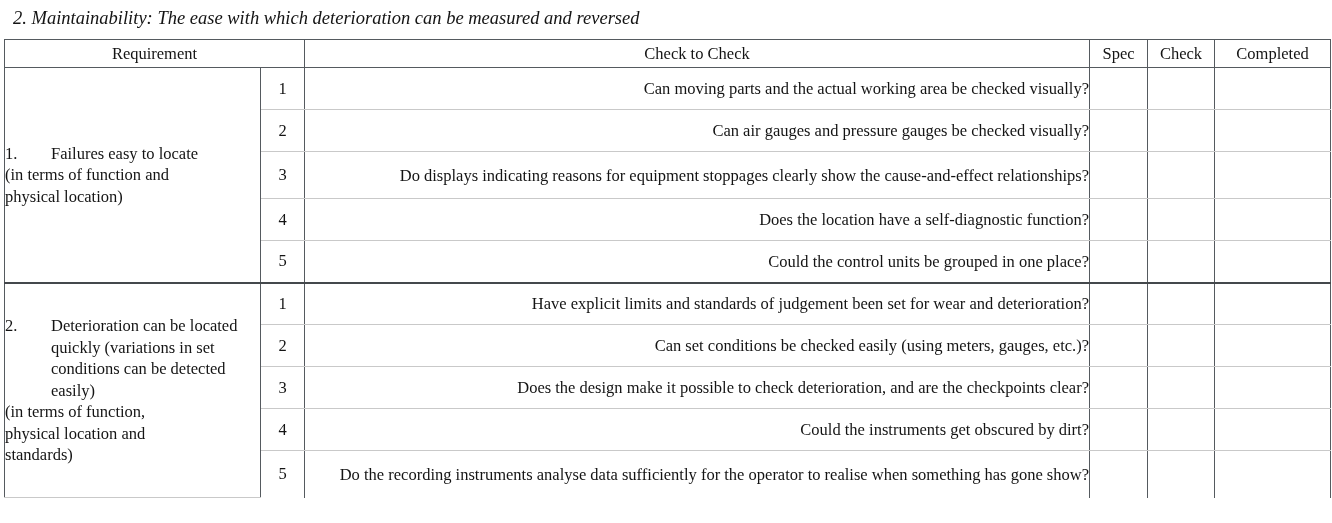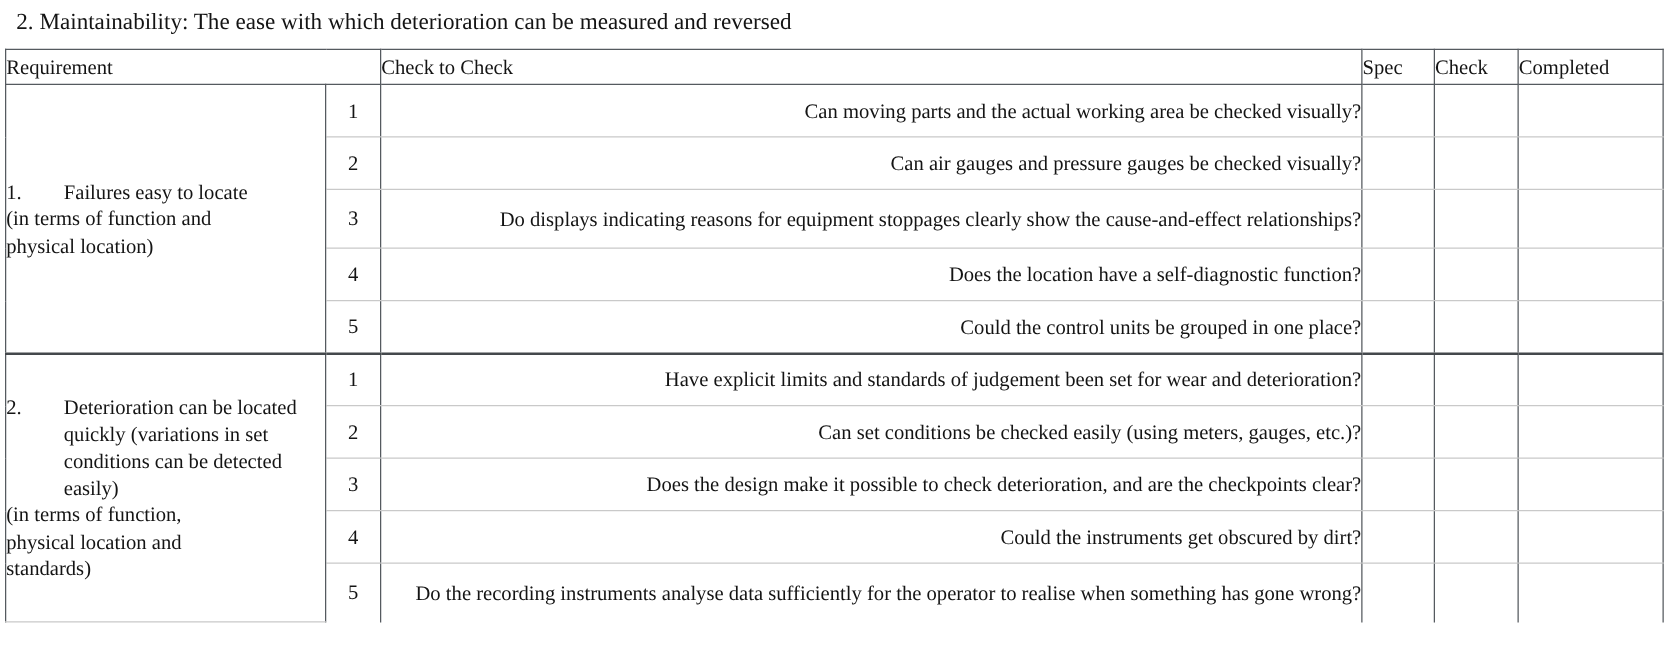--- a/index.html
+++ b/index.html
@@ -23,20 +23,21 @@
   }
 
   .doc-title {
     position: absolute;
     left: 13px;
     top: 6px;
     font-size: 18.5px;
     line-height: 24px;
     white-space: nowrap;
     color: #141414;
+    font-style: italic;
   }
 
   
   .checklist {
     position: absolute;
     left: 4px;
     top: 39px;
     width: 1326px;
     border-collapse: collapse;
     table-layout: fixed;
@@ -56,21 +57,21 @@
   
   col.c-req  { width: 256px; }
   col.c-num  { width: 44px;  }
   col.c-chk  { width: 785px; }
   col.c-spec { width: 58px;  }
   col.c-des  { width: 67px;  }
   col.c-comp { width: 116px; }
 
   
   .hdr td {
-    text-align: left;
+    text-align: center;
     height: 27px;
     line-height: 27px;
     border-top: 1px solid #555a5f;
     border-bottom: 1px solid #555a5f;
     font-size: 16.5px;
     white-space: nowrap;
     overflow: hidden;
   }
 
   
@@ -233,21 +234,21 @@
       <tr class="r-1line">
         <td class="num-cell">4</td>
         <td class="chk-cell">Could the instruments get obscured by dirt?</td>
         <td class="blank-cell"></td>
         <td class="blank-cell"></td>
         <td class="blank-cell"></td>
       </tr>
 
       <tr class="r-2line clipped">
         <td class="num-cell">5</td>
-        <td class="chk-cell">Do the recording instruments analyse data sufficiently for the operator to realise when something has gone wrong?</td>
+        <td class="chk-cell">Do the recording instruments analyse data sufficiently for the operator to realise when something has gone show?</td>
         <td class="blank-cell"></td>
         <td class="blank-cell"></td>
         <td class="blank-cell"></td>
       </tr>
 
     </tbody>
   </table>
 </div>
 
 </body></html>

